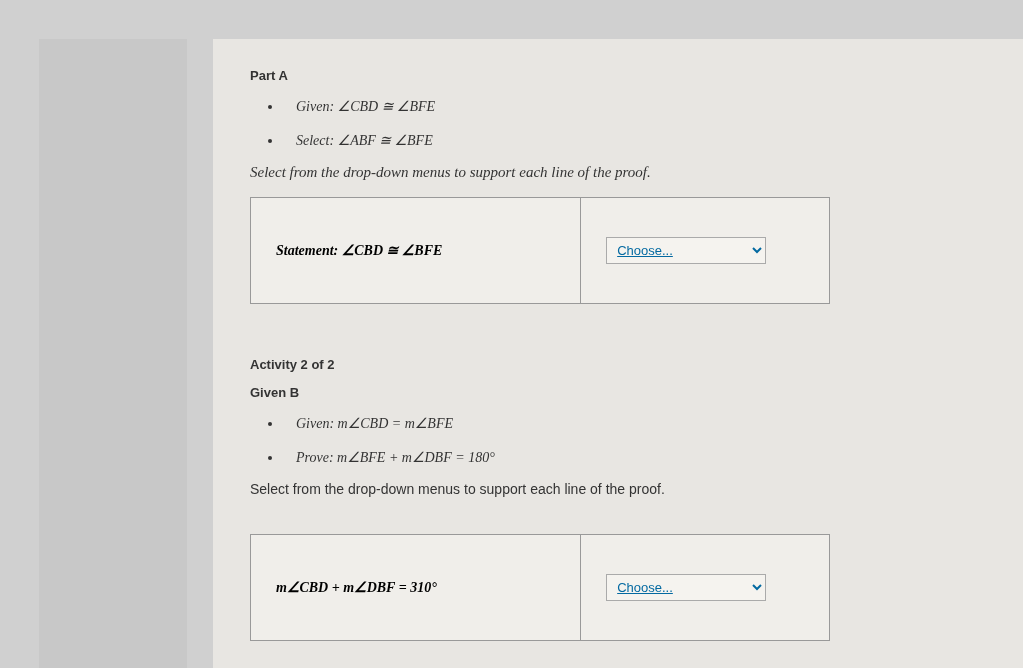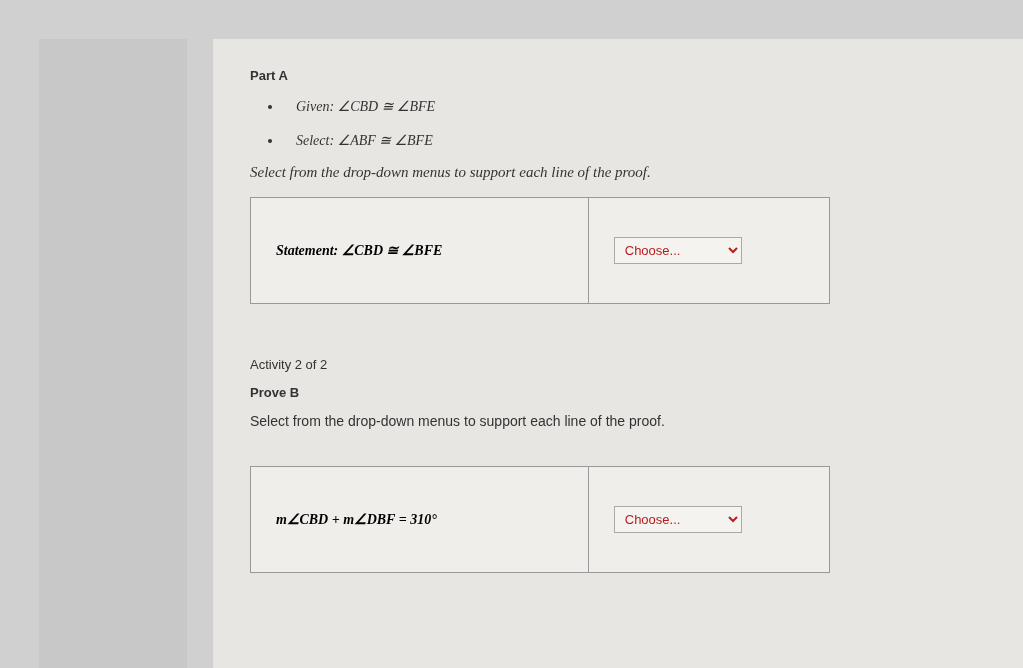--- a/index.html
+++ b/index.html
@@ -86,34 +86,35 @@
       font-weight: bold;
       font-family: Georgia, serif;
       font-style: italic;
     }
 
     .choose-cell {
       width: 200px;
     }
 
     .choose-select {
-      width: 128px;
+      width: 160px;
       padding: 4px 6px;
       font-size: 13px;
       background-color: #f5f3ef;
       border: 1px solid #aaa;
-      color: #b91c1c;
+      color: #0369a1;
       appearance: auto;
       cursor: pointer;
+      text-decoration: underline;
     }
 
     .activity-label {
       font-family: Arial, sans-serif;
       font-size: 13px;
-      font-weight: normal;
+      font-weight: bold;
       color: #333;
       margin-bottom: 10px;
       margin-top: 8px;
     }
 
     .math-text {
       font-style: italic;
       font-family: Georgia, serif;
     }
 
@@ -157,22 +158,30 @@
           </select>
         </td>
       </tr>
     </tbody>
   </table>
 
   <div class="section-gap"></div>
 
   <div class="activity-label">Activity 2 of 2</div>
 
-  <div class="part-label">Prove B</div>
-
+  <div class="part-label">Given B</div>
+
+  <ul class="bullet-list">
+    <li>
+      <span class="math-text">Given: m∠CBD = m∠BFE</span>
+    </li>
+    <li>
+      <span class="math-text">Prove: m∠BFE + m∠DBF = 180°</span>
+    </li>
+  </ul>
 
   <div class="normal-instruction">Select from the drop-down menus to support each line of the proof.</div>
 
   <div class="spacer"></div>
 
   <table class="proof-table">
     <tbody>
       <tr>
         <td class="statement-cell">
           <span>m∠CBD + m∠DBF = 310°</span>

